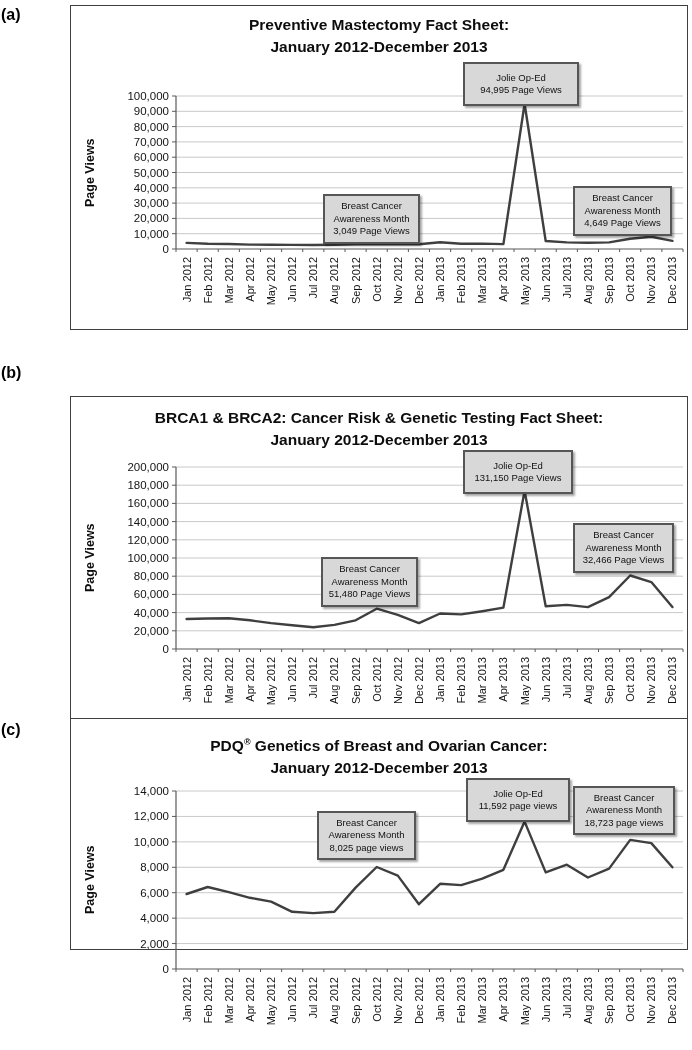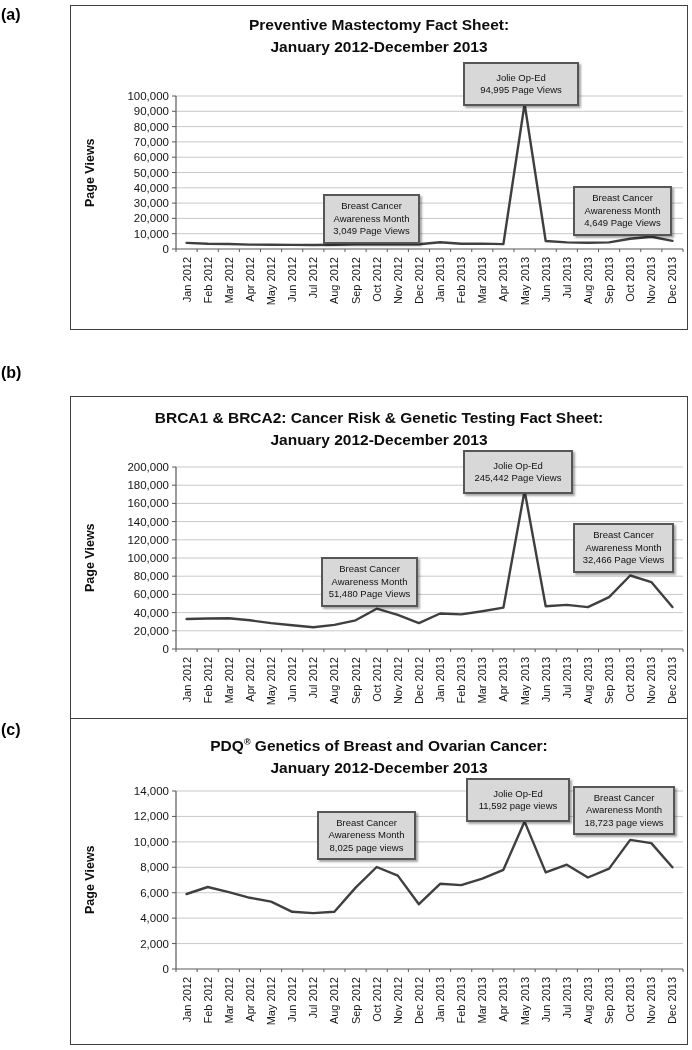--- a/index.html
+++ b/index.html
@@ -2,21 +2,21 @@
 <html><head>
 <meta charset="utf-8">
 <style>
   html,body{margin:0;padding:0;}
   body{width:692px;height:1050px;position:relative;background:#ffffff;
        font-family:"Liberation Sans",sans-serif;color:#111;overflow:hidden;}
   .panel-label{position:absolute;left:1px;font-weight:bold;font-size:16px;color:#000;}
   #lbl-a{top:6px;} #lbl-b{top:364px;} #lbl-c{top:721px;}
   .chart-box{position:absolute;left:70px;width:618px;background:#fff;
              border:1.5px solid #3f3f3f;box-sizing:border-box;}
-  #box-a{top:5px;height:325px;} #box-b{top:360px;height:337px;margin-top:36px;} #box-c{top:718px;height:327px;}
+  #box-a{top:5px;height:325px;} #box-b{top:360px;height:337px;margin-top:36px;} #box-c{top:718px;height:232px;}
   .chart-title{position:absolute;left:0;right:0;text-align:center;font-weight:bold;
                font-size:15.5px;line-height:22px;color:#0d0d0d;}
   #box-a .chart-title{top:8px;} #box-b .chart-title{top:10px;} #box-c .chart-title{top:12px;}
   .it{}
   .sup{font-size:9px;vertical-align:super;}
   .ylab{position:absolute;left:10px;width:18px;display:flex;align-items:center;justify-content:center;
         writing-mode:vertical-rl;transform:rotate(180deg);font-weight:bold;font-size:12.5px;color:#0d0d0d;}
   .ylab-a{top:90px;height:153px;} .ylab-b{top:70px;height:182px;} .ylab-c{top:72px;height:178px;}
   svg.plot{position:absolute;left:0;top:0;}
   svg text{font-family:"Liberation Sans",sans-serif;}
@@ -234,21 +234,21 @@
       <text x="499.8125" y="260" text-anchor="end" font-size="11px" fill="#141414" transform="rotate(-90 499.8125 260)">Jul 2013</text>
       <text x="520.9375" y="260" text-anchor="end" font-size="11px" fill="#141414" transform="rotate(-90 520.9375 260)">Aug 2013</text>
       <text x="542.0625" y="260" text-anchor="end" font-size="11px" fill="#141414" transform="rotate(-90 542.0625 260)">Sep 2013</text>
       <text x="563.1875" y="260" text-anchor="end" font-size="11px" fill="#141414" transform="rotate(-90 563.1875 260)">Oct 2013</text>
       <text x="584.3125" y="260" text-anchor="end" font-size="11px" fill="#141414" transform="rotate(-90 584.3125 260)">Nov 2013</text>
       <text x="605.4375" y="260" text-anchor="end" font-size="11px" fill="#141414" transform="rotate(-90 605.4375 260)">Dec 2013</text>
       <polyline points="115.6,222.0 136.7,221.5 157.8,221.2 178.9,223.3 200.1,226.1 221.2,228.3 242.3,230.2 263.4,227.9 284.6,223.3 305.7,211.7 326.8,217.9 347.9,226.1 369.1,216.5 390.2,217.4 411.3,214.2 432.4,210.6 453.6,93.7 474.7,209.2 495.8,207.9 516.9,210.1 538.1,200.1 559.2,178.5 580.3,185.1 601.4,210.1" fill="none" stroke="#3f3f3f" stroke-width="2.4" stroke-linejoin="round" stroke-linecap="round"></polyline>
     </svg>
   <div class="ann pb0">
     <span class="it">Jolie Op-Ed</span>
-    <span>245,442 Page Views</span>
+    <span>131,150 Page Views</span>
   </div>
   <div class="ann pb1">
     <span class="it">Breast Cancer</span>
     <span class="it">Awareness Month</span>
     <span>51,480 Page Views</span>
   </div>
   <div class="ann pb2">
     <span class="it">Breast Cancer</span>
     <span class="it">Awareness Month</span>
     <span>32,466 Page Views</span>

